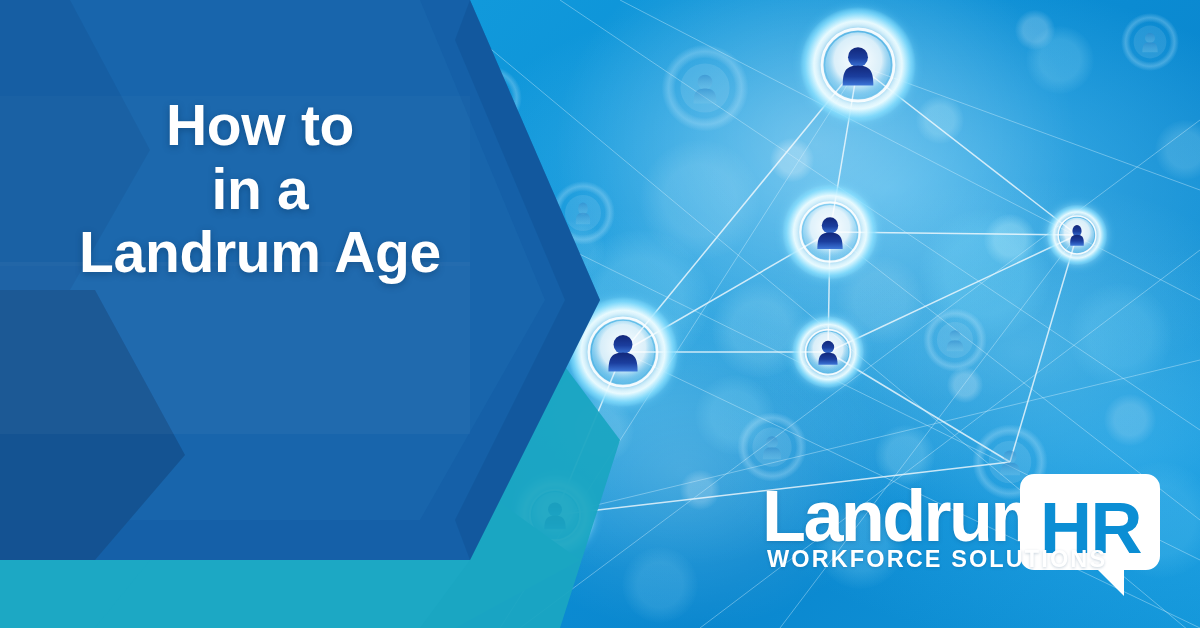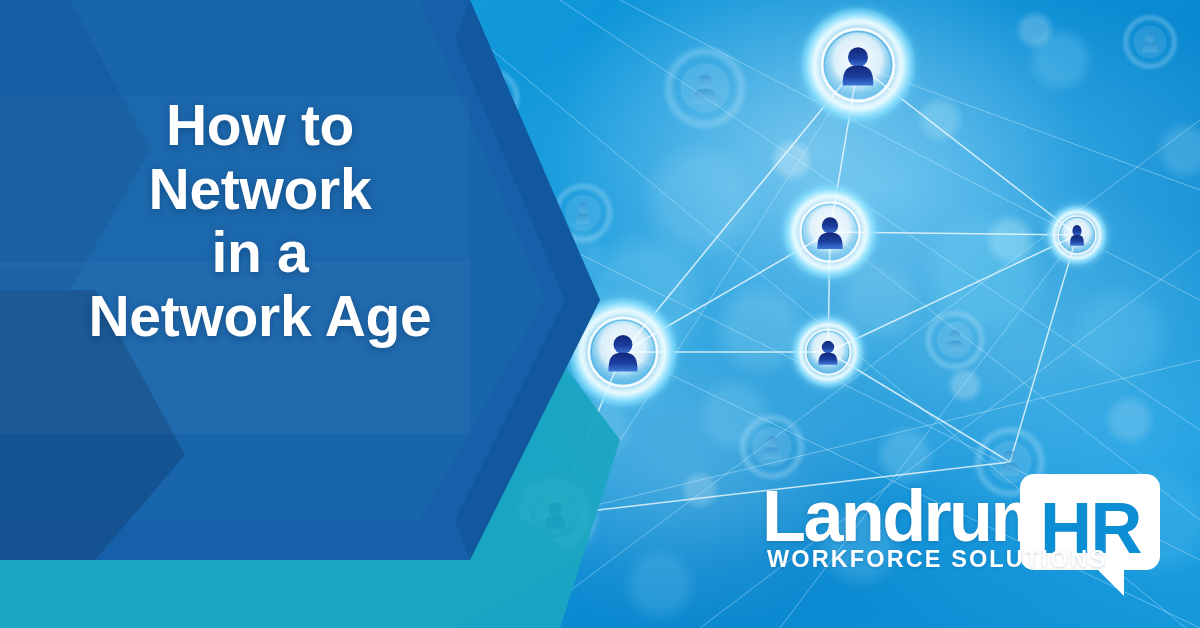--- a/index.html
+++ b/index.html
@@ -439,23 +439,22 @@
     <rect x="0" y="96" width="470" height="170" fill="#ffffff" opacity=".018"></rect>
 
     <polygon points="470,0 600,300 470,560 455,520 565,300 455,40" fill="#0f4f92" opacity=".45"></polygon>
 
     <polygon points="130,560 1200,560 1200,628 95,628" fill="#1ca8c4" opacity="0"></polygon>
     <polygon points="150,560 470,560 420,628 95,628" fill="#1ca8c4"></polygon>
   </svg>
 
   <h1 id="title">
     <span class="ln">How to</span>
-    <span class="ln">Network</span>
     <span class="ln">in a</span>
-    <span class="ln">Network Age</span>
+    <span class="ln">Landrum Age</span>
   </h1>
 
   <div id="logo">
     <span class="logo-word">Landrum</span>
     <svg class="logo-bubble" viewBox="0 0 140 122">
       <path d="M14,0 H126 A14,14 0 0 1 140,14 V82 A14,14 0 0 1 126,96 H104 L104,122 L78,96 H14 A14,14 0 0 1 0,82 V14 A14,14 0 0 1 14,0 Z" fill="#ffffff"></path>
     </svg>
     <span class="logo-hr">HR</span>
     <span class="logo-sub">WORKFORCE SOLUTIONS</span>
   </div>

